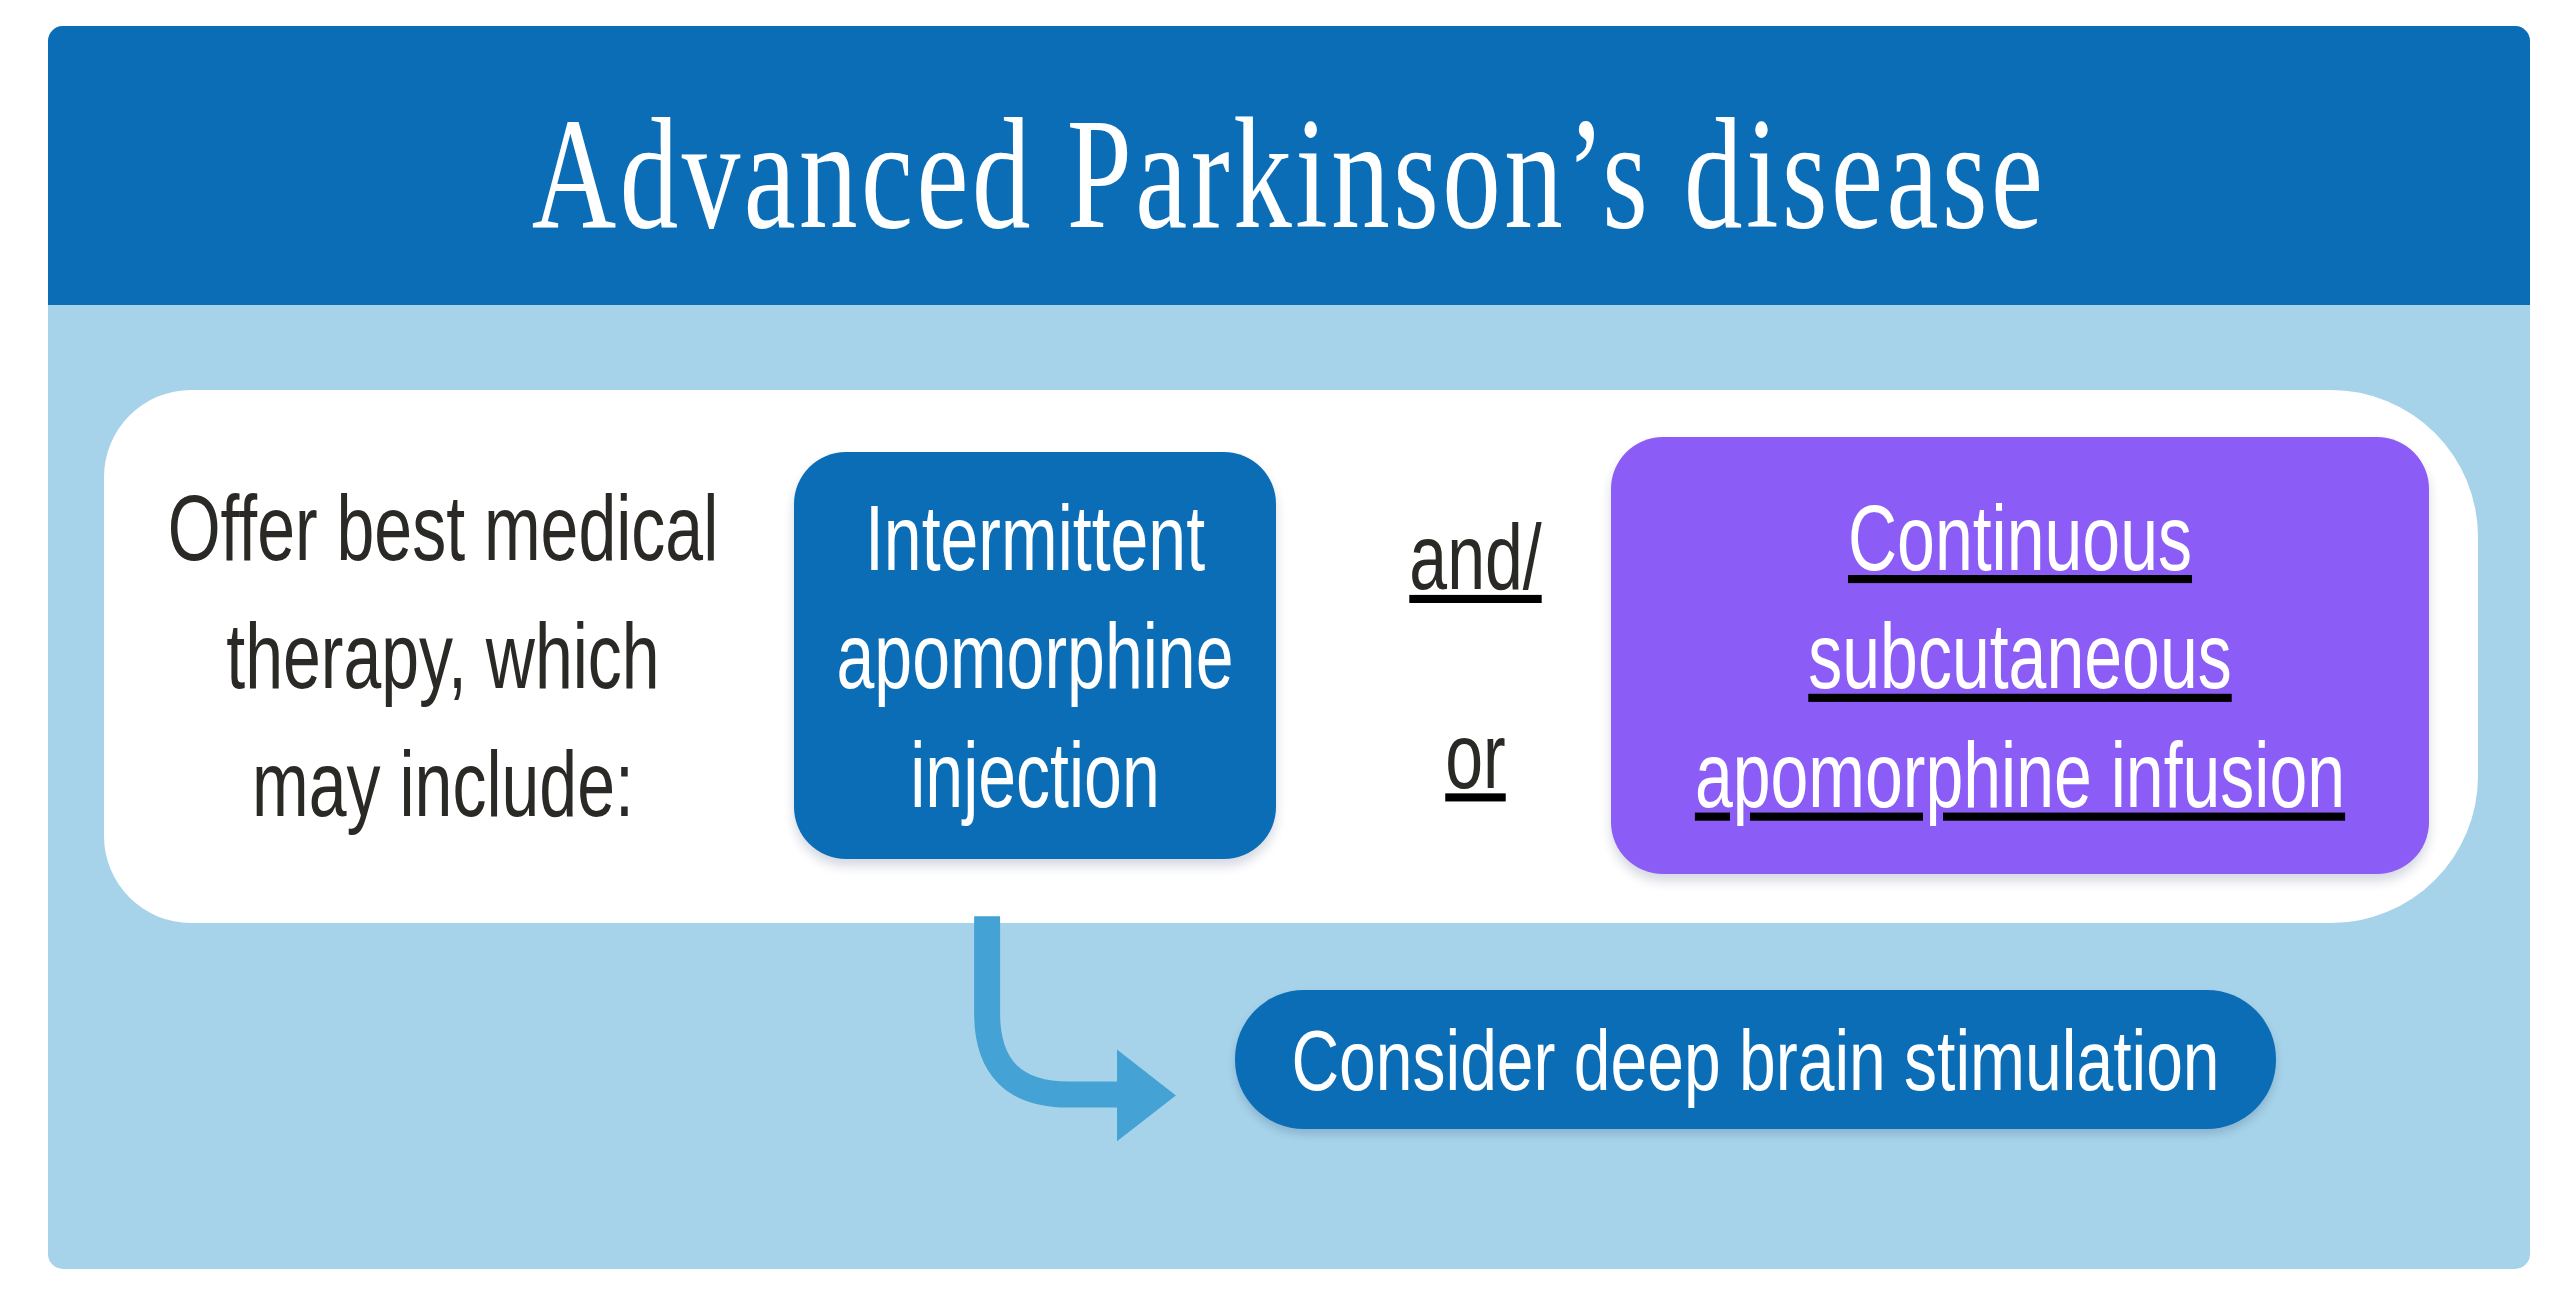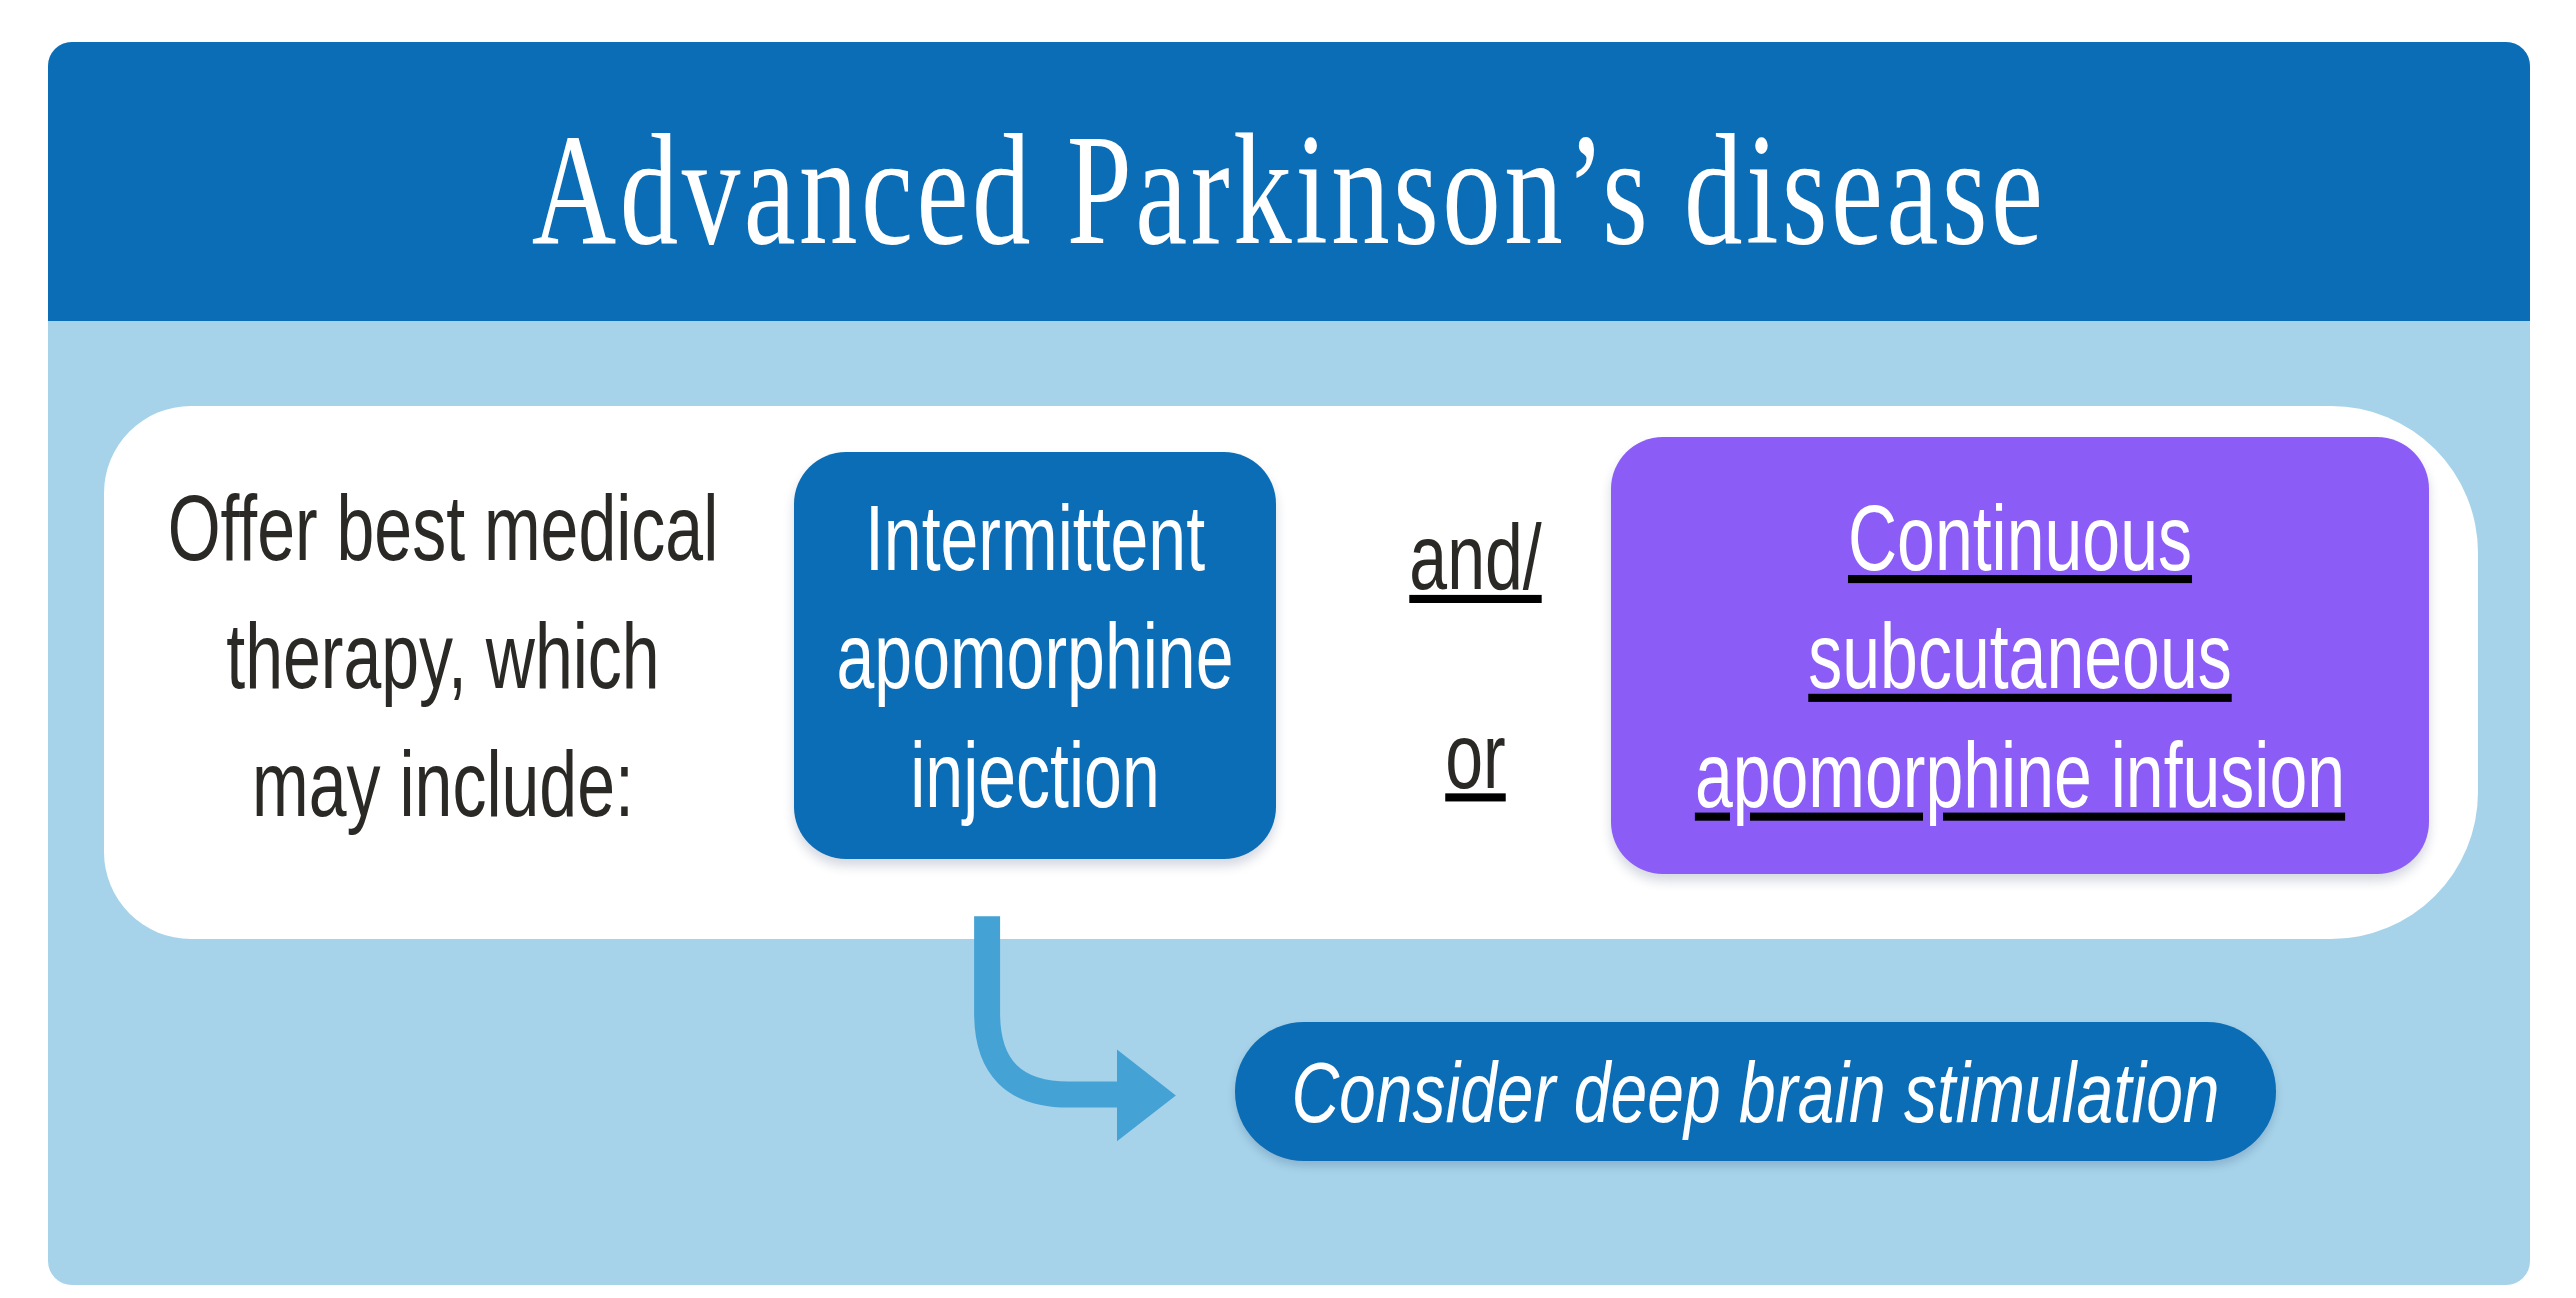--- a/index.html
+++ b/index.html
@@ -5,22 +5,22 @@
   html,body{margin:0;padding:0;background:#ffffff;}
   #page{
     position:relative;
     width:2576px;height:1299px;
     background:#ffffff;
     font-family:"Liberation Sans", sans-serif;
     overflow:hidden;
   }
   
   .card{
-    position:absolute;left:48px;top:42px;width:2482px;height:1243px;
-    border-radius:24px;overflow:hidden;
+    position:absolute;left:48px;top:26px;width:2482px;height:1243px;
+    border-radius:15px;overflow:hidden;
   }
   .header{
     position:absolute;left:0;top:0;width:100%;height:279px;
     display:flex;align-items:center;justify-content:center;
   }
   .title{
     font-family:"Liberation Serif", serif;
     font-size:117px;font-weight:400;color:#ffffff;
     letter-spacing:3.5px;white-space:nowrap;
     transform:scaleY(1.35);transform-origin:center;
@@ -39,24 +39,23 @@
     box-shadow:0 7px 10.4px rgba(20,40,90,0.18);
   }
   .opt-box.one{left:794px;top:452px;width:482px;height:407px;}
   .opt-box.two{left:1611px;top:437px;width:818px;height:437px;}
   .opt-text{font-size:68px;line-height:88px;color:#ffffff;font-weight:400;}
   .connector-zone{position:absolute;left:1340px;top:390px;width:271px;height:533px;text-decoration:underline;}
   .connector-text{font-size:68px;line-height:147px;color:#2b2925;}
   .condition-zone{position:absolute;left:130px;top:931px;width:866px;height:329px;}
   .condition-text{font-size:69px;line-height:97px;color:#2b2925;}
   .pill{
-    position:absolute;left:1235px;top:1022px;width:1041px;height:139px;
+    position:absolute;left:1235px;top:990px;width:1041px;height:139px;
     border-radius:69px;
     box-shadow:0 5.2px 8.7px rgba(20,40,90,0.18);
-    font-style:italic;
   }
   .pill-text{font-size:66px;color:#ffffff;transform:scaleY(1.3);transform-origin:center;display:inline-block;white-space:nowrap;}
   .arrow-layer{position:absolute;left:0;top:0;width:2576px;height:1299px;pointer-events:none;}
 </style>
 </head>
 <body>
 
 <div id="page">
 
   <div class="card" style="background:#a6d3ea;">

